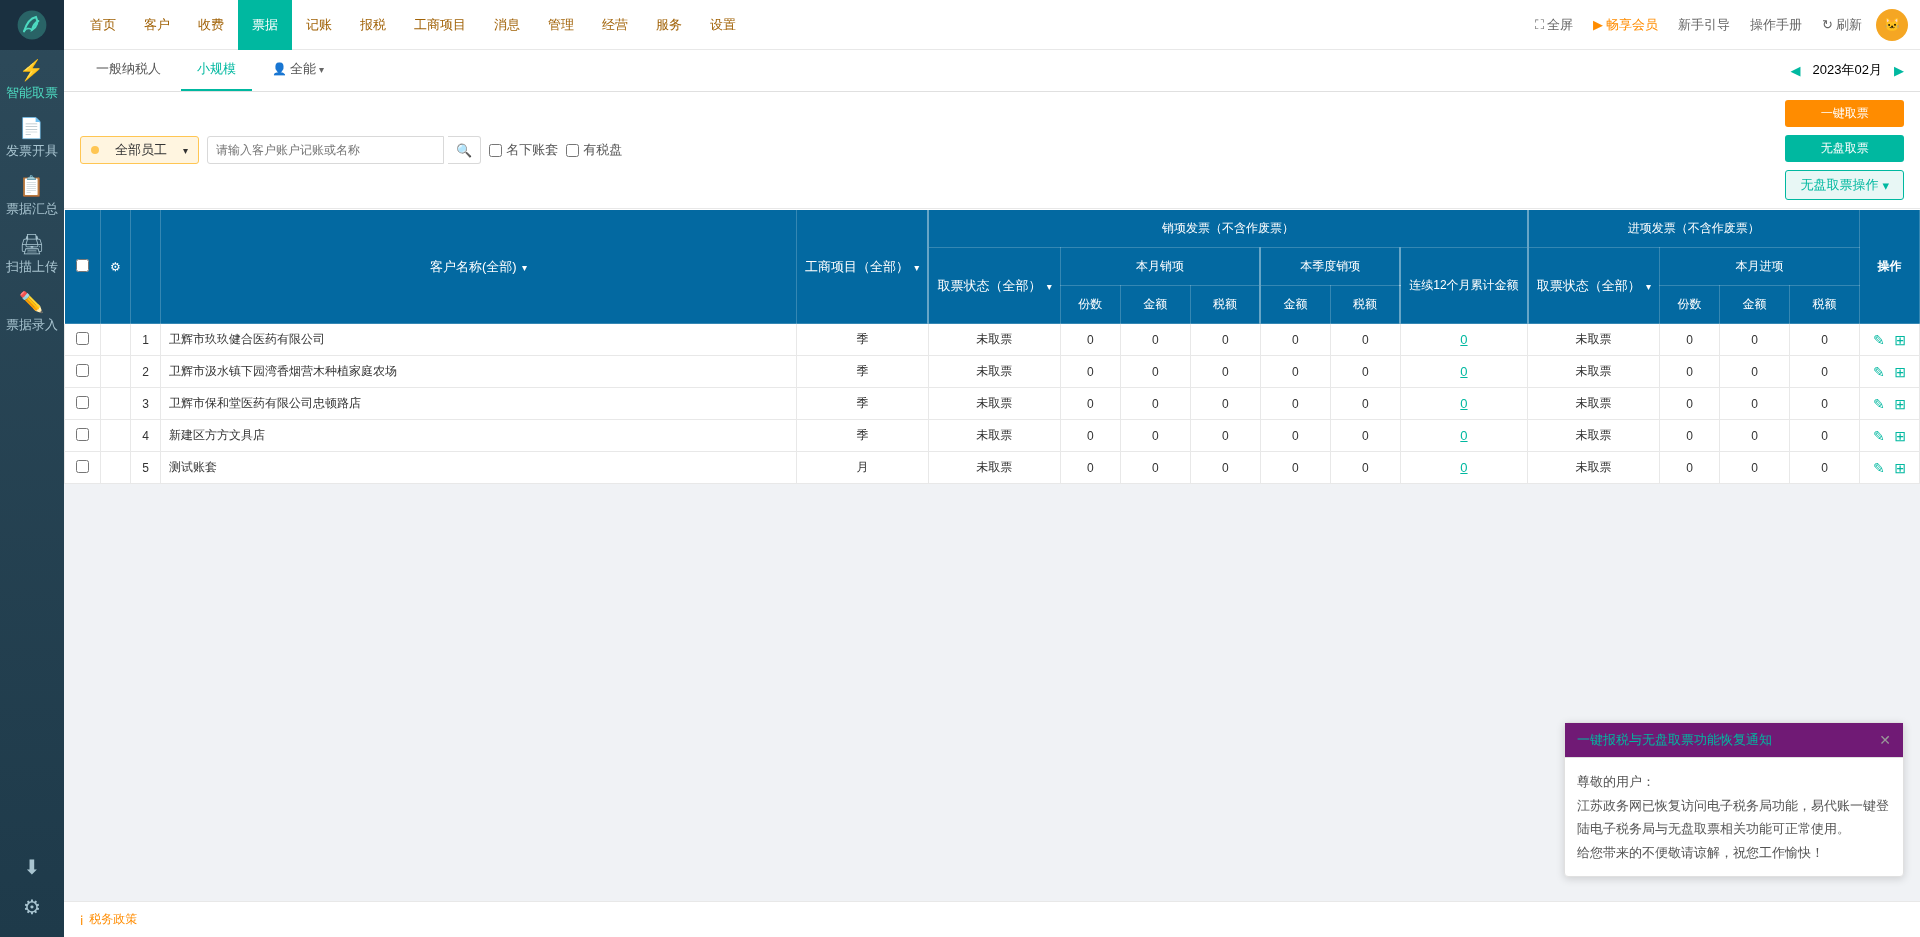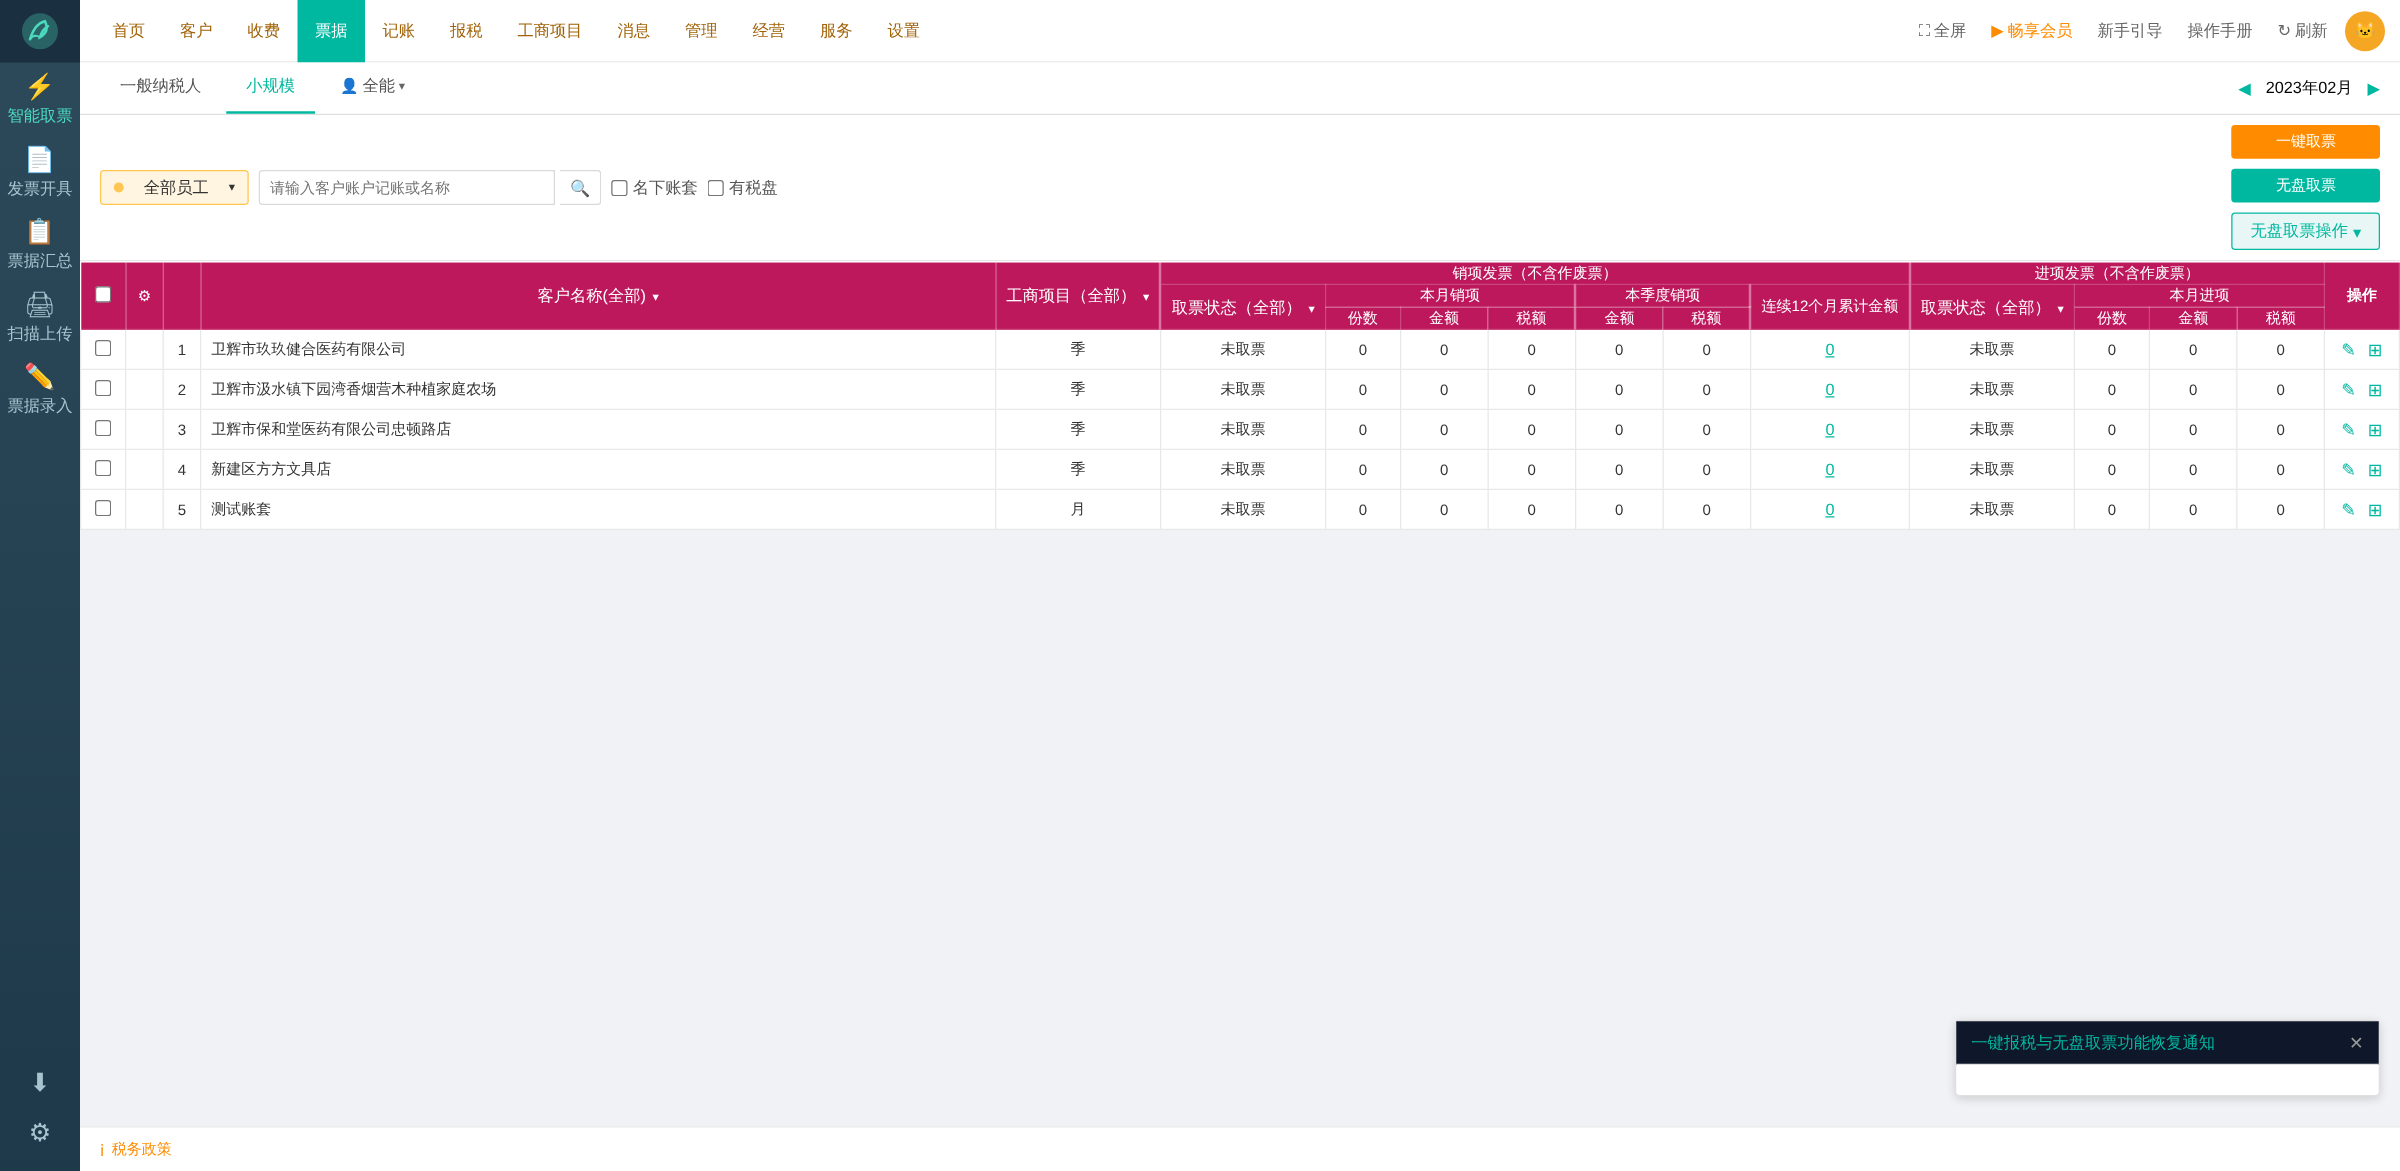--- a/index.html
+++ b/index.html
@@ -201,23 +201,23 @@
       align-items: center;
       gap: 4px;
       white-space: nowrap;
     }
 
     
     .content { flex: 1; overflow: auto; padding: 0; background: #f0f2f5; }
     .table-wrap { background: #fff; margin: 0; overflow: hidden; }
     table { width: 100%; border-collapse: collapse; }
     thead tr th {
-      background: #be185d;
+      background: #0369a1;
       color: #fff;
-      padding: 0 8px;
+      padding: 10px 8px;
       font-size: 12px;
       font-weight: 500;
       text-align: center;
       border: 1px solid rgba(255,255,255,0.2);
       white-space: nowrap;
     }
     tbody tr td {
       border: 1px solid #e8e8e8;
       padding: 7px 8px;
       text-align: center;
@@ -236,21 +236,21 @@
       right: 16px;
       bottom: 60px;
       width: 340px;
       background: #fff;
       border: 1px solid #e0e0e0;
       border-radius: 4px;
       box-shadow: 0 2px 8px rgba(0,0,0,0.15);
       z-index: 100;
     }
     .notif-header {
-      background: #0f172a;
+      background: #701a75;
       padding: 8px 12px;
       font-size: 13px;
       font-weight: 500;
       color: #00b8a0;
       border-bottom: 1px solid #e0e0e0;
       display: flex;
       align-items: center;
       justify-content: space-between;
     }
     .notif-close { cursor: pointer; color: #999; font-size: 14px; }
@@ -577,14 +577,15 @@
     <a>税务政策</a>
   </div>
 </div>
 
 <div class="notif-panel">
   <div class="notif-header">
     <span>一键报税与无盘取票功能恢复通知</span>
     <span class="notif-close">✕</span>
   </div>
   <div class="notif-body">
+    <div id="notif-body-text">尊敬的用户：<br>  江苏政务网已恢复访问电子税务局功能，易代账一键登陆电子税务局与无盘取票相关功能可正常使用。<br>  给您带来的不便敬请谅解，祝您工作愉快！</div>
   </div>
 </div>
 
 </body></html>

